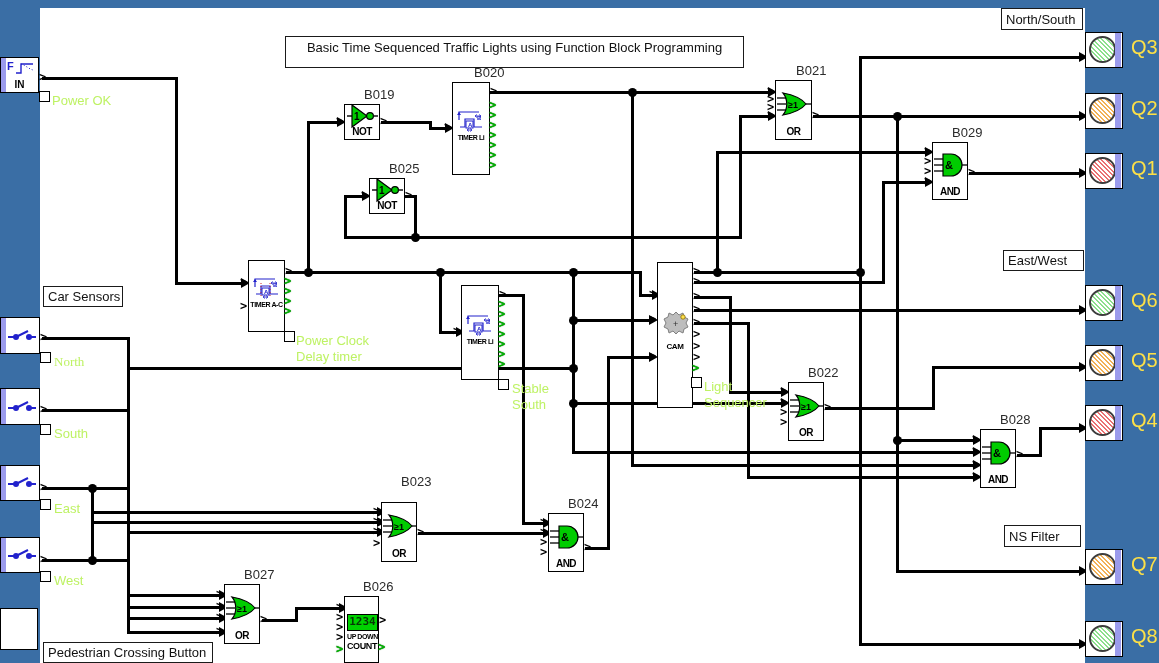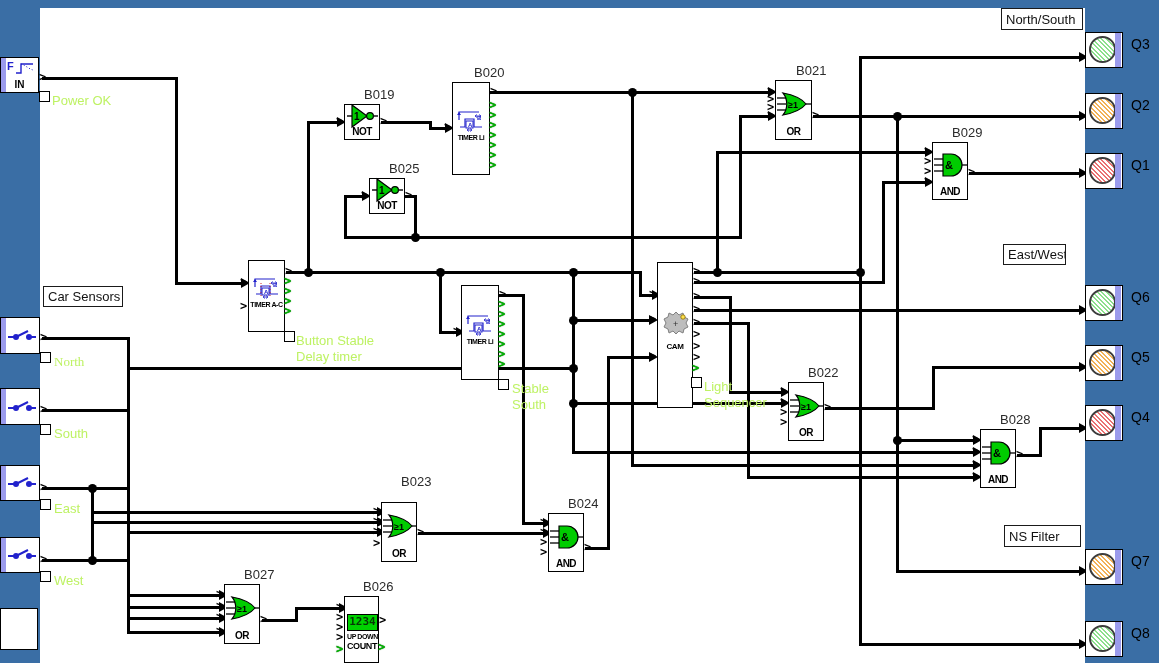--- a/index.html
+++ b/index.html
@@ -16,21 +16,21 @@
   .caption{position:absolute;font-size:13px;color:#bef264;line-height:16px;white-space:nowrap;}
   .cb{position:absolute;width:11px;height:11px;background:#fff;border:1px solid #000;box-sizing:border-box;}
   .chev{position:absolute;font-family:"DejaVu Sans Mono",monospace;font-weight:bold;font-size:12px;line-height:12px;color:#000;}
   .chev.g{color:#00b400;text-shadow:0 0 1px #005500;}
   .gatelbl{position:absolute;width:100%;text-align:center;font-size:10px;font-weight:bold;color:#000;bottom:2px;letter-spacing:-0.5px;}
   .sublbl{position:absolute;width:100%;text-align:center;font-size:7px;font-weight:bold;color:#000;letter-spacing:-0.4px;}
   .lamp{position:absolute;background:#fff;border:1px solid #000;box-sizing:border-box;}
   .lamp .circ{position:absolute;left:3px;top:3px;width:27px;height:27px;border-radius:50%;border:2px solid #3c3c3c;box-sizing:border-box;}
   .lamp .strip{position:absolute;right:1px;top:0;width:6px;height:100%;}
   .inblk .strip{position:absolute;left:0;top:0;width:5px;height:100%;}
-  .qlbl{position:absolute;font-size:14px;color:#000000;}
+  .qlbl{position:absolute;font-size:20px;color:#fde047;}
   .icon{position:absolute;}
   .lcd{position:absolute;border:1px solid #000;background:#00d200;color:#063806;font-family:"DejaVu Sans Mono",monospace;font-weight:bold;font-size:11px;text-align:center;line-height:14px;}
   .tinytxt{position:absolute;font-size:7px;font-weight:bold;color:#000;letter-spacing:-0.4px;white-space:nowrap;}
   svg{display:block;}
 </style>
 </head>
 <body>
 
 <div id="stage">
   <div id="canvas"></div>
@@ -535,24 +535,26 @@
     <div class="lamp" style="left: 1085px; top: 549px; width: 38px; height: 36px;">
       <div class="circ" style="background-image: repeating-linear-gradient(45deg, rgb(242, 177, 87) 0px, rgb(242, 177, 87) 1.6px, rgb(255, 255, 255) 1.6px, rgb(255, 255, 255) 3.2px);"></div>
       <div class="strip" style="background: rgb(155, 155, 236);"></div>
     </div>
     <div class="qlbl" style="left: 1131px; top: 553px;">Q7</div>
     <div class="lamp" style="left: 1085px; top: 621px; width: 38px; height: 36px;">
       <div class="circ" style="background-image: repeating-linear-gradient(45deg, rgb(140, 224, 140) 0px, rgb(140, 224, 140) 1.6px, rgb(255, 255, 255) 1.6px, rgb(255, 255, 255) 3.2px);"></div>
       <div class="strip" style="background: rgb(155, 155, 236);"></div>
     </div>
     <div class="qlbl" style="left: 1131px; top: 625px;">Q8</div>
+    <div class="lblbox center" style="left: 285px; top: 36px; width: 459px; height: 32px; align-items: flex-start; padding-top: 3px;">Basic Time Sequenced Traffic Lights using Function Block Programming</div>
     <div class="lblbox" style="left: 1001px; top: 8px; width: 82px; height: 22px;">North/South</div>
-    <div class="lblbox" style="left: 1003px; top: 244px; width: 63px; height: 21px;">East/West</div>
+    <div class="lblbox" style="left: 1003px; top: 250px; width: 81px; height: 21px;">East/West</div>
     <div class="lblbox" style="left: 1004px; top: 525px; width: 77px; height: 22px;">NS Filter</div>
     <div class="lblbox" style="left: 43px; top: 286px; width: 80px; height: 21px;">Car Sensors</div>
+    <div class="lblbox" style="left: 43px; top: 642px; width: 170px; height: 21px;">Pedestrian Crossing Button</div>
     <div class="cb" style="left: 39px; top: 91px;"></div>
     <div class="caption" style="left: 52px; top: 93px;">
       <div>Power OK</div>
     </div>
     <div class="cb" style="left: 40px; top: 352px;"></div>
     <div class="caption" style="left: 54px; top: 354px; font-family: Liberation Serif, serif;">
       <div>North</div>
     </div>
     <div class="cb" style="left: 40px; top: 424px;"></div>
     <div class="caption" style="left: 54px; top: 426px;">
@@ -561,21 +563,21 @@
     <div class="cb" style="left: 40px; top: 499px;"></div>
     <div class="caption" style="left: 54px; top: 501px;">
       <div>East</div>
     </div>
     <div class="cb" style="left: 40px; top: 571px;"></div>
     <div class="caption" style="left: 54px; top: 573px;">
       <div>West</div>
     </div>
     <div class="cb" style="left: 284px; top: 331px;"></div>
     <div class="caption" style="left: 296px; top: 333px;">
-      <div>Button Stable</div>
+      <div>Power Clock</div>
       <div>Delay timer</div>
     </div>
     <div class="cb" style="left: 498px; top: 379px;"></div>
     <div class="caption" style="left: 512px; top: 381px;">
       <div>Stable</div>
       <div>South</div>
     </div>
     <div class="cb" style="left: 691px; top: 377px;"></div>
     <div class="caption" style="left: 704px; top: 379px;">
       <div>Light</div>

